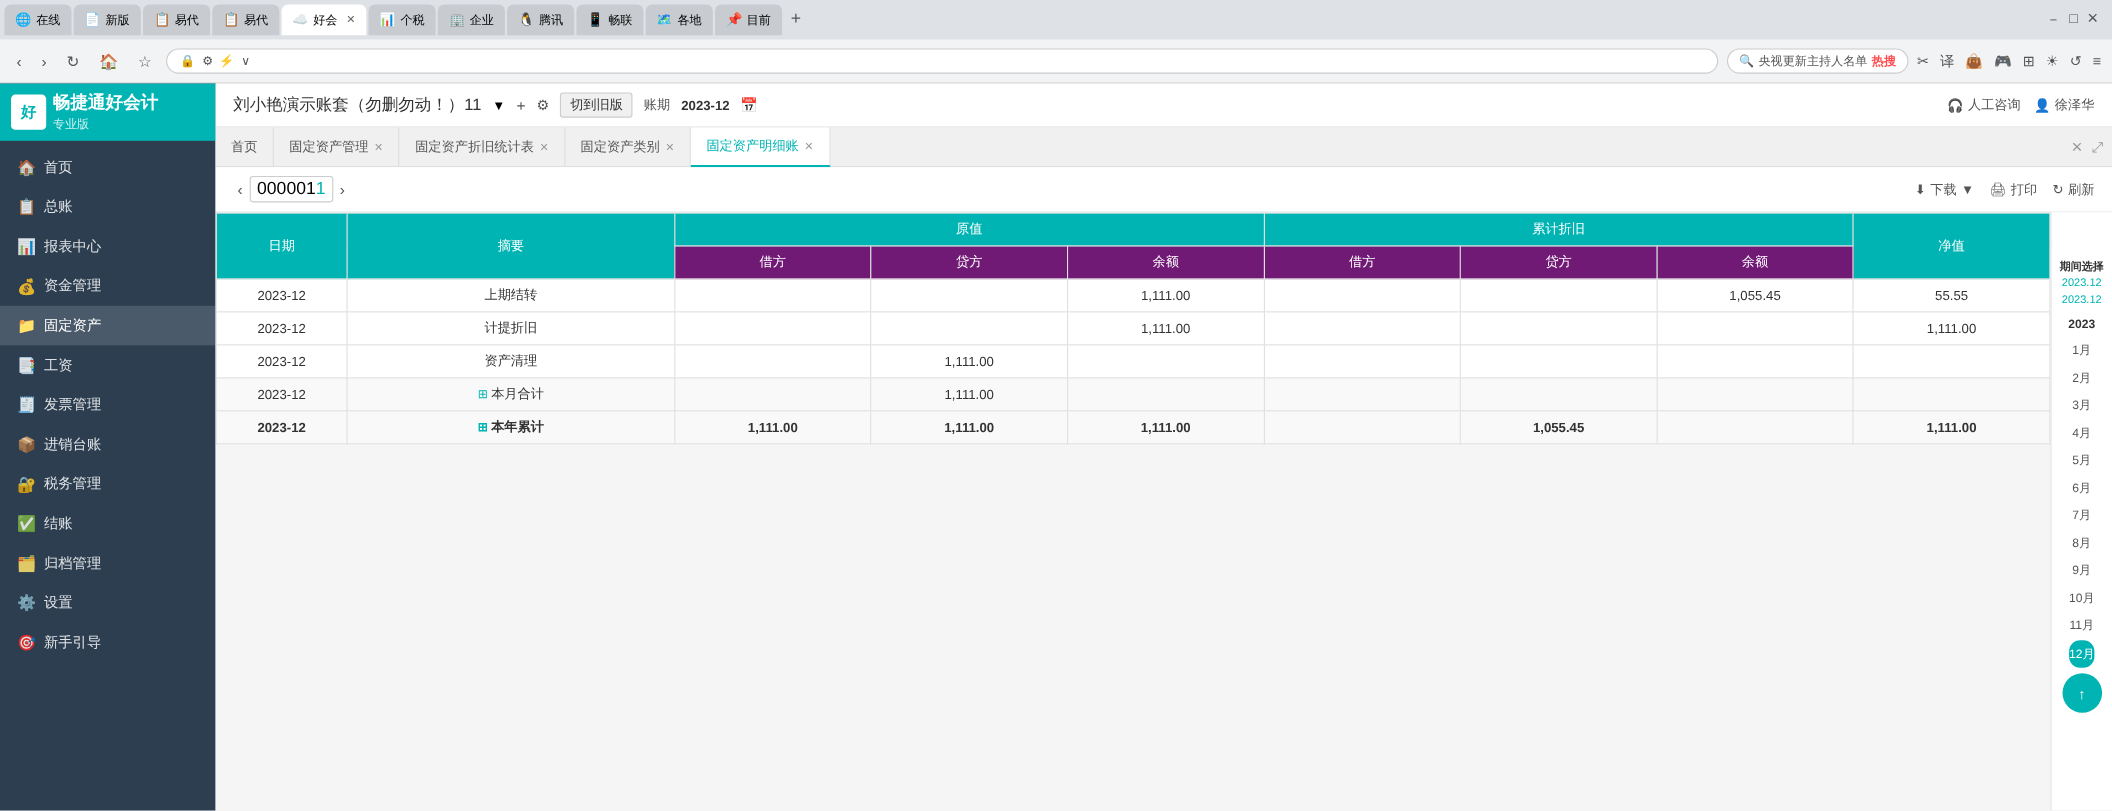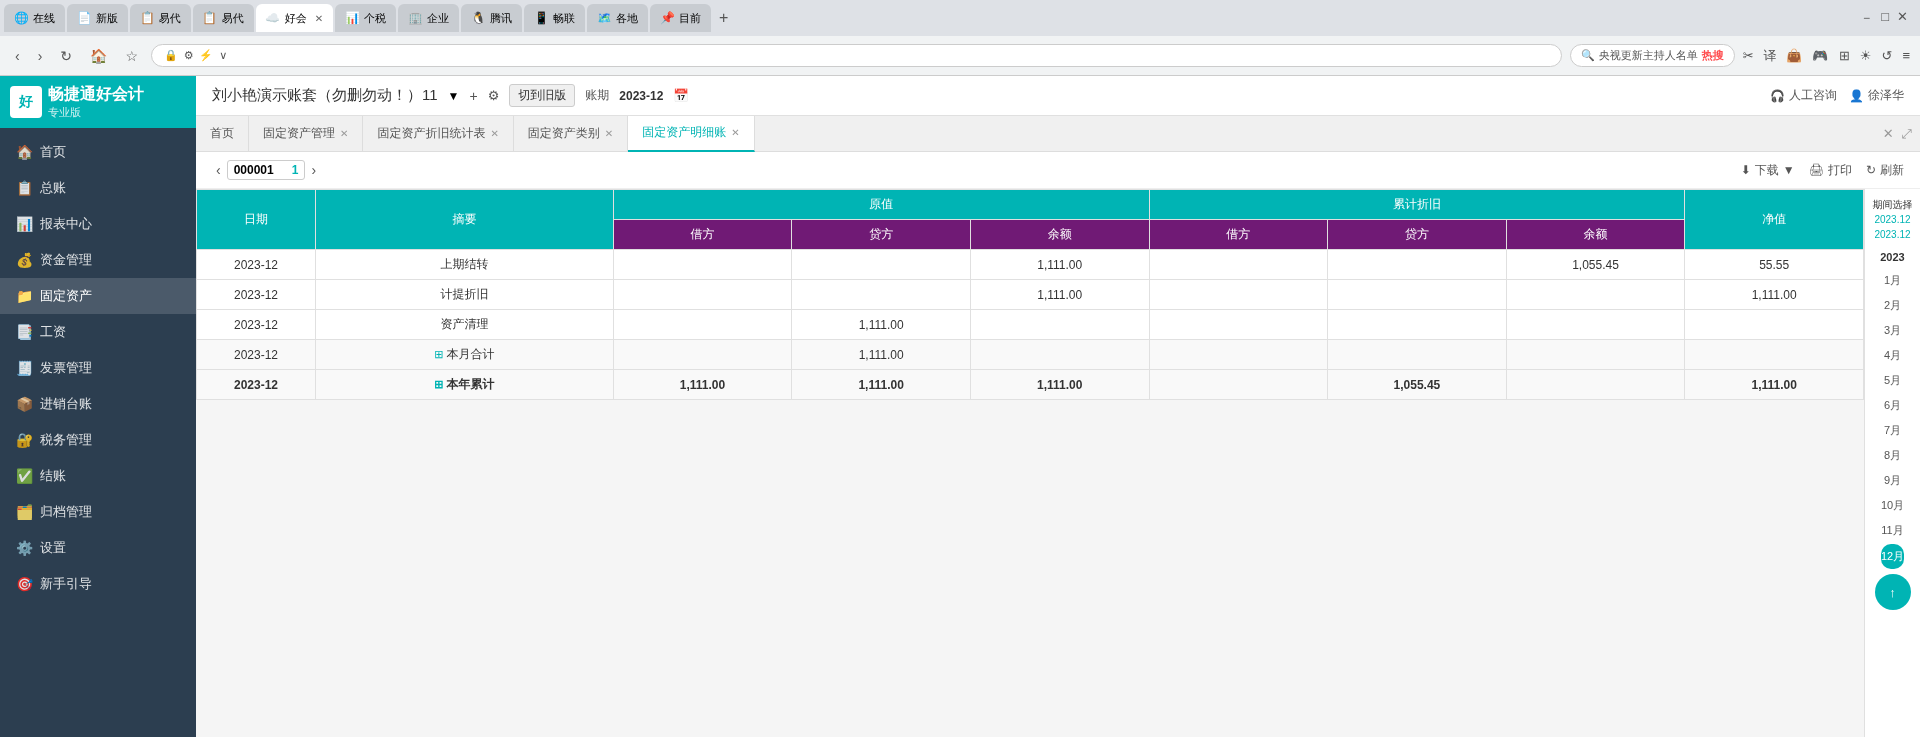--- a/index.html
+++ b/index.html
@@ -47,21 +47,21 @@
     
     .page-tabs { display: flex; align-items: center; background: #f0f0f0; border-bottom: 1px solid #ddd; padding: 0; height: 36px; }
     .page-tab { display: flex; align-items: center; padding: 0 14px; height: 36px; font-size: 12px; color: #555; cursor: pointer; border-right: 1px solid #ddd; gap: 5px; white-space: nowrap; }
     .page-tab.active { background: #fff; color: #00b4b4; border-bottom: 2px solid #00b4b4; }
     .tab-x { font-size: 10px; color: #999; cursor: pointer; }
 
     
     .content-toolbar { display: flex; align-items: center; padding: 8px 16px; background: #fff; border-bottom: 1px solid #eee; gap: 10px; }
     .nav-arrows { display: flex; align-items: center; gap: 2px; }
     .nav-arrow { cursor: pointer; color: #555; font-size: 14px; padding: 2px 4px; }
-    .account-code-box { display: flex; align-items: center; border: 1px solid #ccc; border-radius: 3px; padding: 2px 6px; font-size: 12px; gap: 18px; font-weight: bold; }
+    .account-code-box { display: flex; align-items: center; border: 1px solid #ccc; border-radius: 3px; padding: 2px 6px; font-size: 16px; gap: 0; }
     .toolbar-right { margin-left: auto; display: flex; align-items: center; gap: 14px; }
     .toolbar-action { display: flex; align-items: center; gap: 4px; font-size: 12px; color: #555; cursor: pointer; }
 
     
     .table-area { display: flex; flex: 1; overflow: hidden; }
     .table-main { flex: 1; overflow: auto; }
 
     
     .ledger-table { width: 100%; border-collapse: collapse; }
     .ledger-table th, .ledger-table td { border: 1px solid #e0e0e0; padding: 6px 8px; font-size: 12px; text-align: center; }
@@ -397,21 +397,21 @@
               <td class="td-right">1,055.45</td>
               <td class="td-right"></td>
               <td class="td-right">1,111.00</td>
             </tr>
           </tbody>
         </table>
       </div>
 
       <div class="side-panel" style="width:56px;">
         <div class="period-dates">
-          <div style="font-size:10px;color:#333;font-weight:normal;">期间选择</div>
+          <div style="font-size:10px;color:#333;font-weight:bold;margin-top:34px;">期间选择</div>
           <div style="color:#00b4b4;font-size:10px;">2023.12</div>
           <div style="color:#00b4b4;font-size:10px;">2023.12</div>
         </div>
         <div class="period-item" style="font-weight:bold;color:#333;">2023</div>
         <div class="period-item">1月</div>
         <div class="period-item">2月</div>
         <div class="period-item">3月</div>
         <div class="period-item">4月</div>
         <div class="period-item">5月</div>
         <div class="period-item">6月</div>

